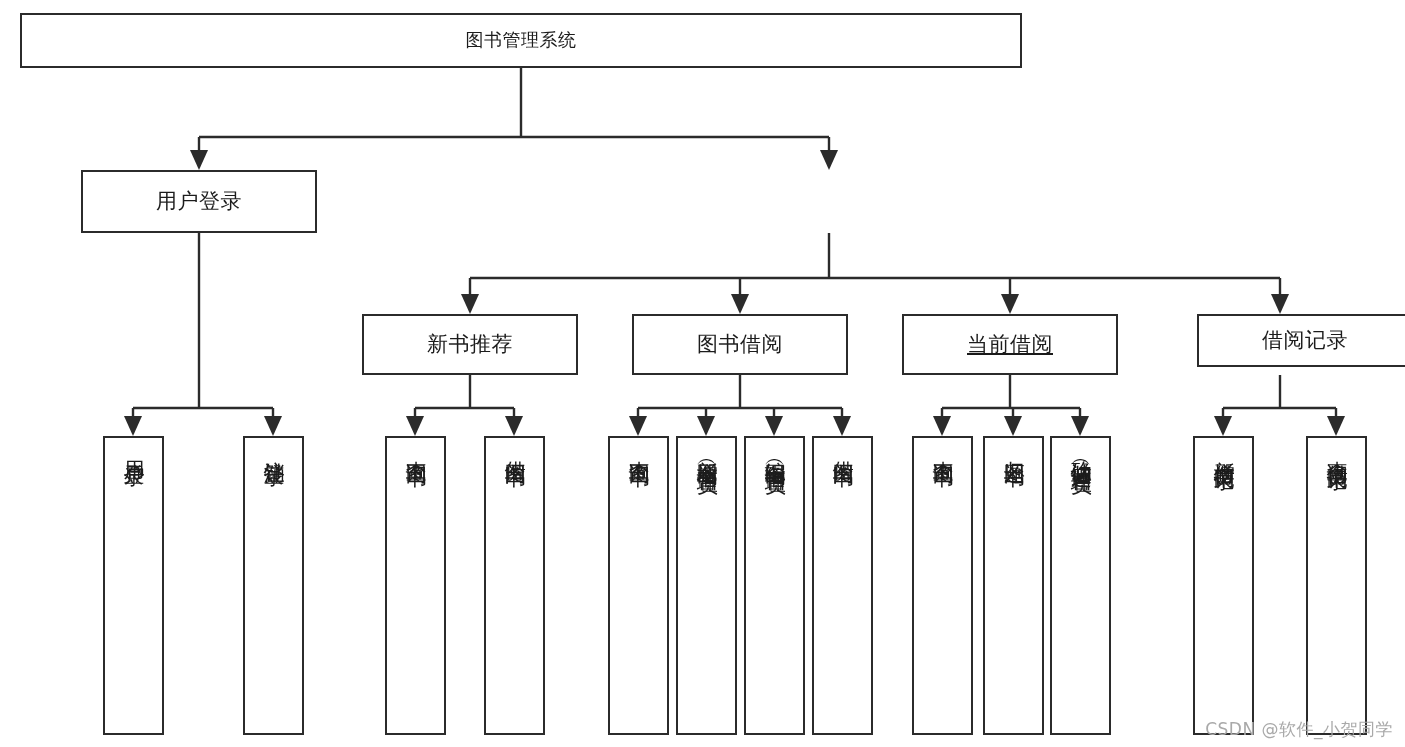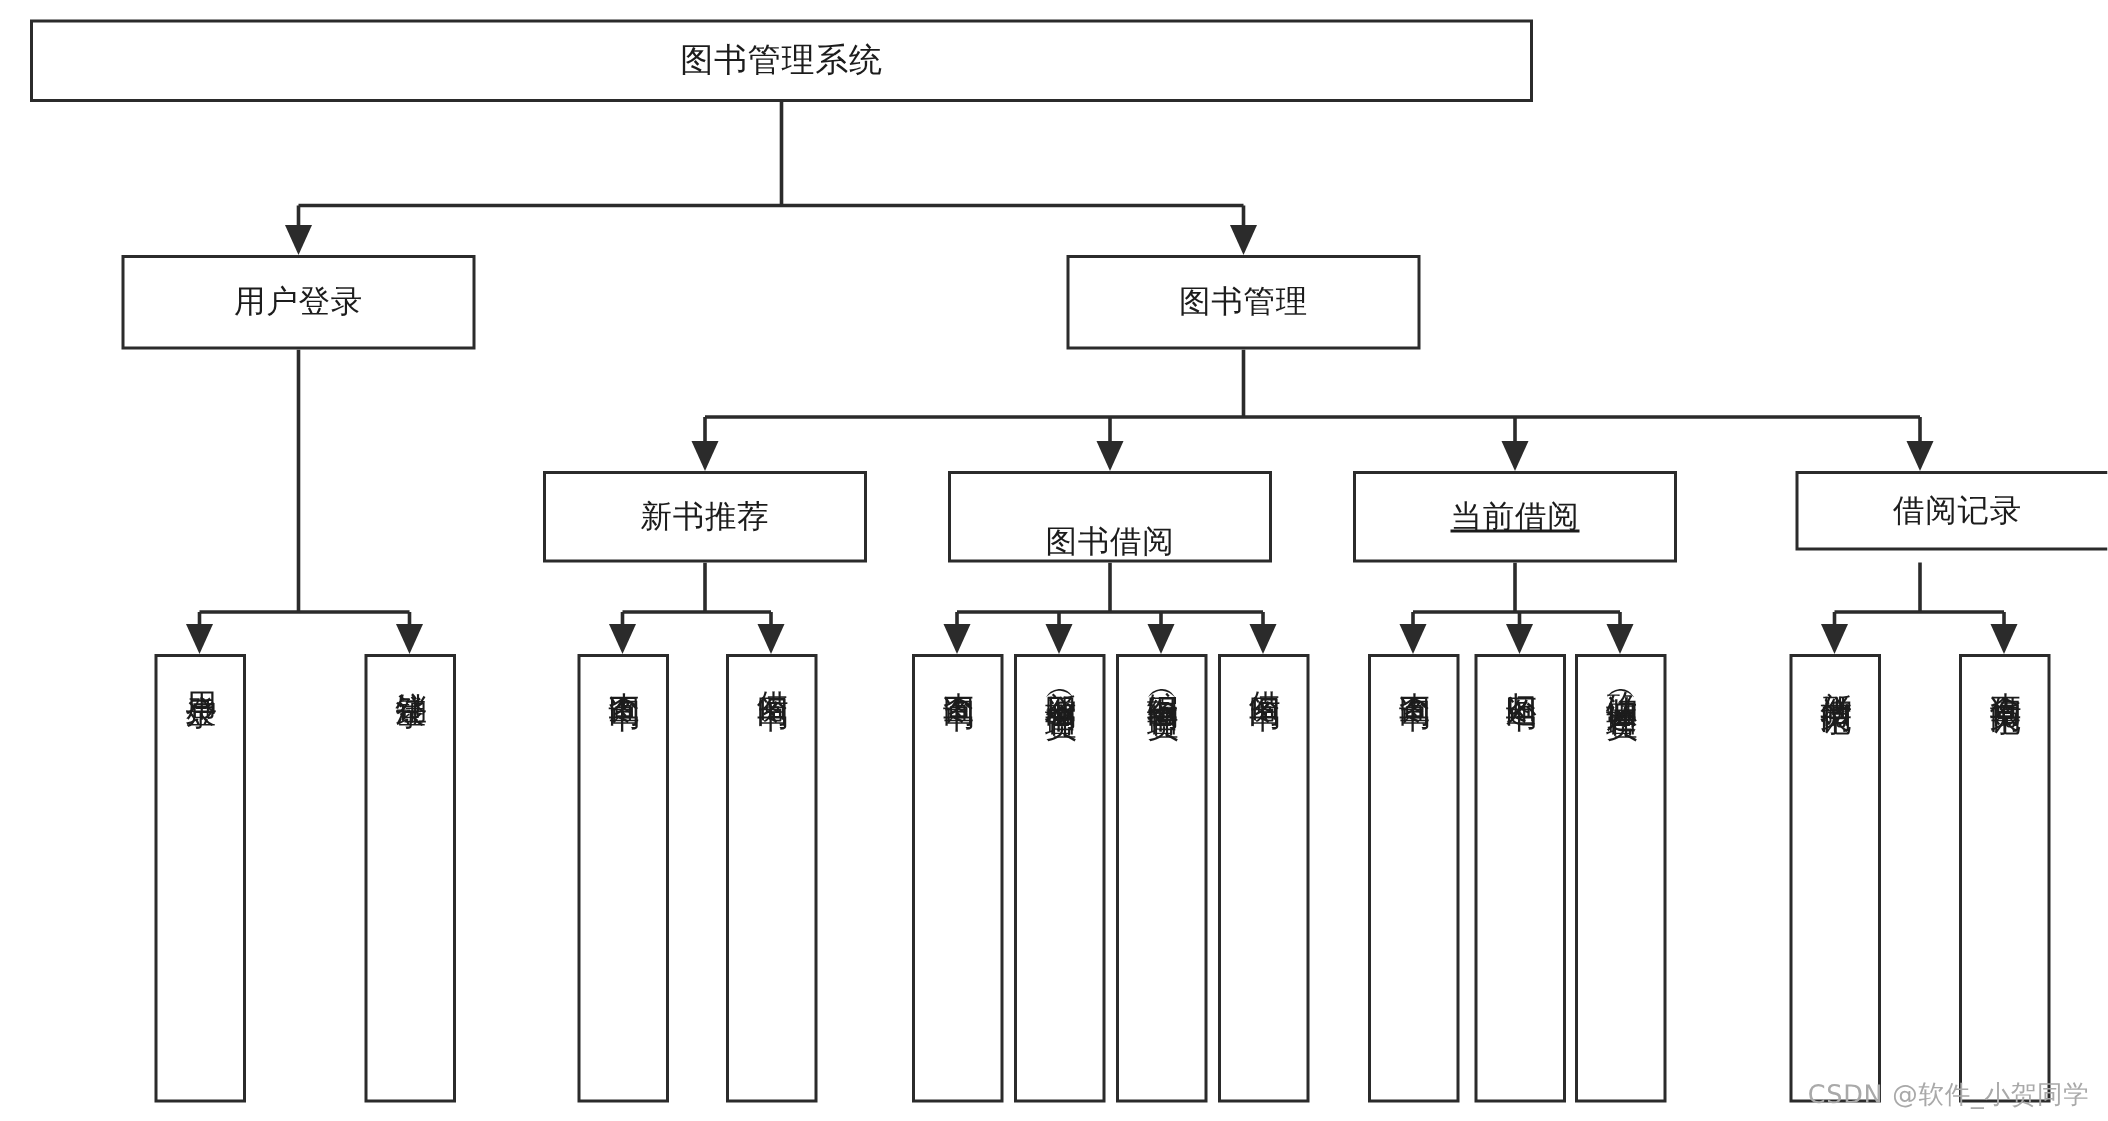--- a/index.html
+++ b/index.html
@@ -49,21 +49,21 @@
   .node .label {
     font-size: 21px;
     line-height: 1.15;
     letter-spacing: 0.5px;
     color: #1c1c1c;
     white-space: nowrap;
     text-align: center;
     user-select: none;
   }
   
-  .node.root .label { font-size: 22px; }
+  .node.root .label { font-size: 18px; }
   
   .node.leaf {
     align-items: flex-start;
     justify-content: center;
     padding-top: 6px;
   }
   .node.leaf .label {
     writing-mode: vertical-rl;
     text-orientation: upright;
     font-size: 21px;
@@ -153,28 +153,25 @@
     <polygon points="1327,416 1345,416 1336,436"></polygon>
   </svg>
 
   <div class="node root" style="left: 20px; top: 13px; width: 1002px; height: 55px;">
     <span class="label">图书管理系统</span>
   </div>
 
   <div class="node lvl2" style="left: 81px; top: 170px; width: 236px; height: 63px;">
     <span class="label">用户登录</span>
   </div>
-  <div class="node lvl2" style="left: 711px; top: 170px; width: 236px; height: 63px;">
-    <span class="label">图书管理</span>
-  </div>
 
   <div class="node lvl3" style="left: 362px; top: 314px; width: 216px; height: 61px; justify-content: center;">
     <span class="label">新书推荐</span>
   </div>
-  <div class="node lvl3" style="left: 632px; top: 314px; width: 216px; height: 61px; align-items: flex-end;">
+  <div class="node lvl3" style="left: 632px; top: 314px; width: 216px; height: 61px;">
     <span class="label">图书借阅</span>
   </div>
   <div class="node lvl3" style="left: 902px; top: 314px; width: 216px; height: 61px; text-decoration: underline;">
     <span class="label">当前借阅</span>
   </div>
   <div class="node lvl3" style="left: 1172px; top: 314px; width: 216px; height: 53px; margin-left: 25px;">
     <span class="label">借阅记录</span>
   </div>
 
   <div class="node leaf" style="left: 103px; top: 436px; width: 61px; height: 299px;">

